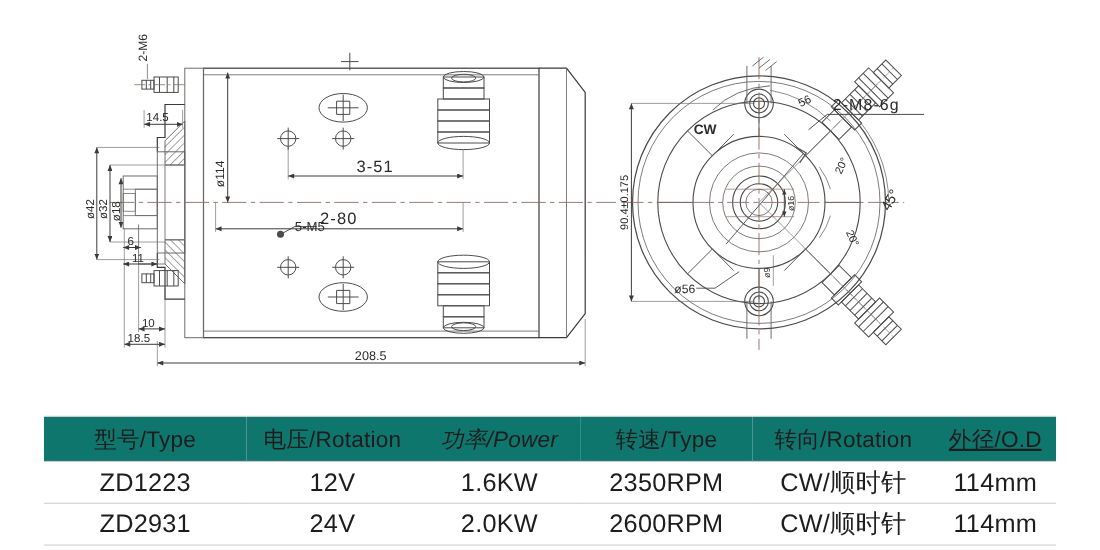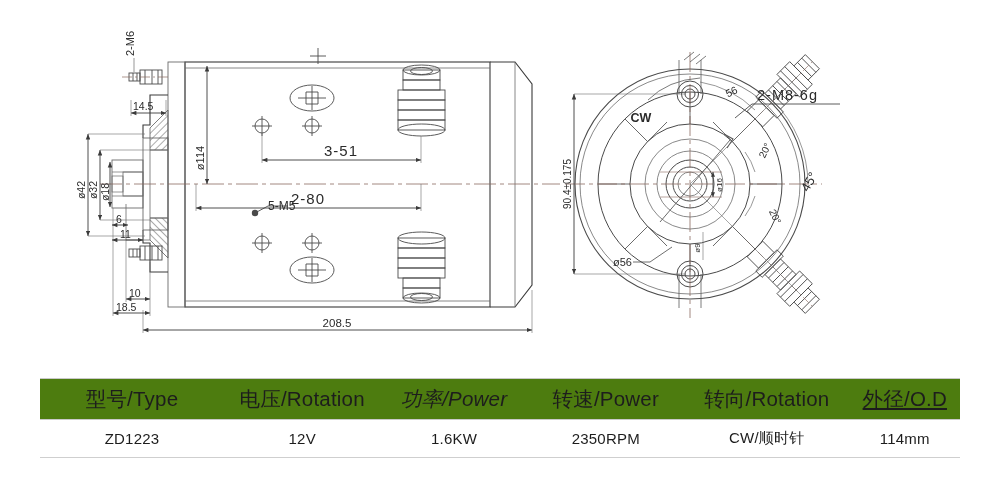--- a/index.html
+++ b/index.html
@@ -20,31 +20,31 @@
   #spec-table{
     position:absolute;left:40px;top:378px;width:920px;
     border-collapse:collapse;
   }
   #spec-table td,#spec-table th{
     text-align:center;
     font-weight:normal;
     color:#1d1d1d;
     padding:0;
   }
-  .hdr-row{background:#4d7c0f;}
+  .hdr-row{background:#0f766e;}
   .hdr-row th{
     height:40px;
     font-size:20.5px;
     letter-spacing:.2px;
     border-top:1px solid #c9c9c9;
     border-bottom:1px solid #c9c9c9;
   }
   .data-row td{
     height:37px;
-    font-size:15px;
+    font-size:23px;
     border-bottom:1px solid #cfcfcf;
     letter-spacing:.2px;
   }
   .data-row.first td{border-bottom:1px solid #cfcfcf;}
   .col-type{width:20%;}
   .col-volt{width:17%;}
   .col-power{width:16%;font-style:italic;}
   .col-speed{width:17%;}
   .col-rot{width:18%;}
   .col-od{width:12%;text-decoration:underline;}
@@ -390,30 +390,38 @@
     </g>
   </svg>
   </div>
 
   <table id="spec-table">
     <thead>
       <tr class="hdr-row">
         <th class="col-type">型号/Type</th>
         <th class="col-volt">电压/Rotation</th>
         <th class="col-power">功率/Power</th>
-        <th class="col-speed">转速/Power</th>
+        <th class="col-speed">转速/Type</th>
         <th class="col-rot">转向/Rotation</th>
         <th class="col-od">外径/O.D</th>
       </tr>
     </thead>
     <tbody>
       <tr class="data-row first">
         <td>ZD1223</td>
         <td>12V</td>
         <td>1.6KW</td>
         <td>2350RPM</td>
         <td>CW/顺时针</td>
         <td>114mm</td>
       </tr>
+      <tr class="data-row">
+        <td>ZD2931</td>
+        <td>24V</td>
+        <td>2.0KW</td>
+        <td>2600RPM</td>
+        <td>CW/顺时针</td>
+        <td>114mm</td>
+      </tr>
     </tbody>
   </table>
 
 </div>
 
 </body></html>

